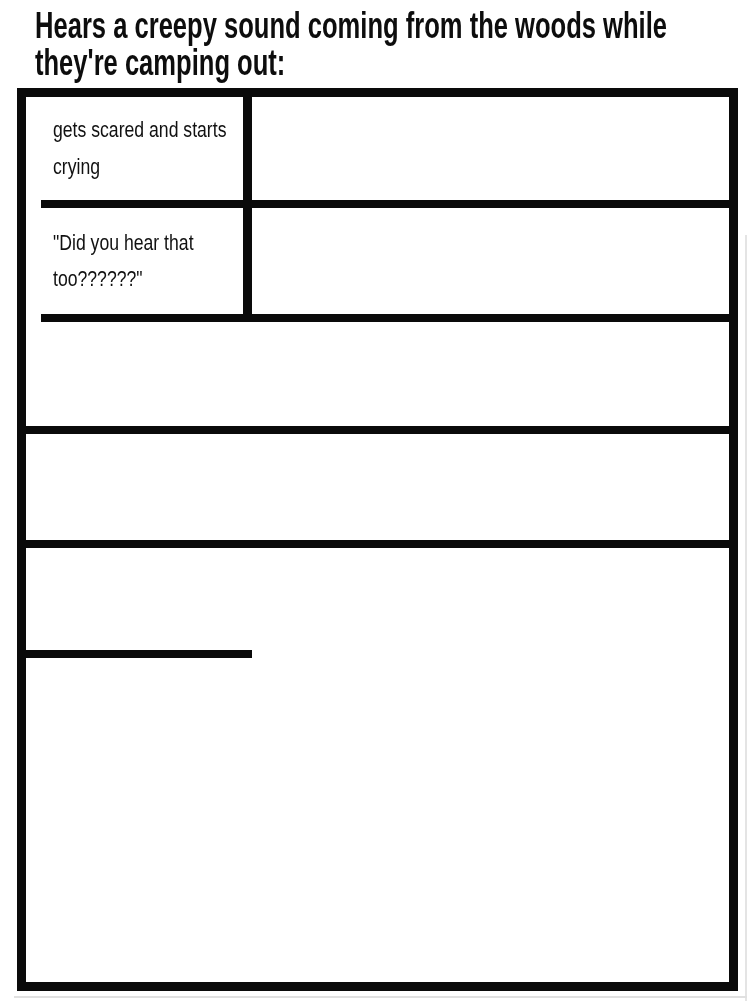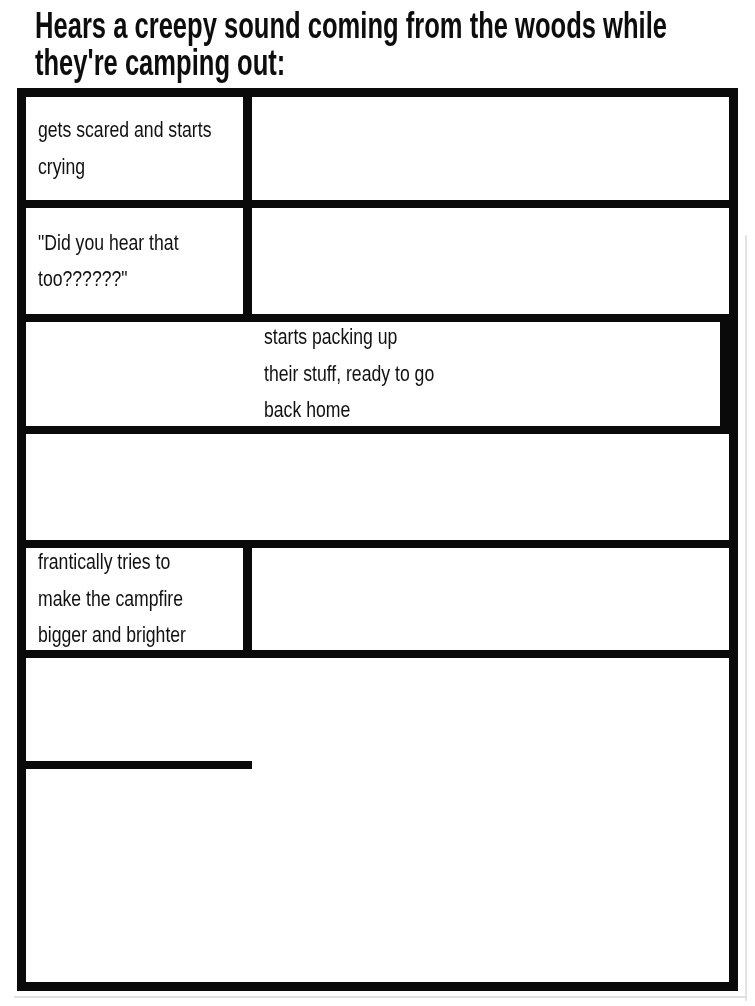--- a/index.html
+++ b/index.html
@@ -35,21 +35,21 @@
     grid-template-columns: 226px 1fr;
     grid-template-rows: 111px 114px 112px 114px 110px 111px 113px 1fr;
   }
   .cell {
     box-sizing: border-box;
     display: flex;
     align-items: center;
     overflow: visible;
     background: #ffffff;
   }
-  .cell.left  { border-right: 9px solid #0a0a0a; padding-left: 12px; }
+  .cell.left  { border-right: 9px solid #0a0a0a; padding-left: 12px; margin-left: 15px; }
   .cell.bb    { border-bottom: 8px solid #0a0a0a; }
   .txt {
     white-space: pre;
     font-size: 21.5px;
     line-height: 36.5px;
     color: #111111;
     transform: scaleX(0.82);
     transform-origin: 0 50%;
   }
   .cell.small .txt {
@@ -91,38 +91,28 @@
 too??????"</div>
     </div>
   <div class="cell right bb">
       <div class="txt"></div>
     </div>
 
   <div class="cell right bb">
       <div class="txt"></div>
     </div>
 
-  <div class="cell left bb">
-      <div class="txt">starts packing up
-their stuff, ready to go
-back home</div>
-    </div>
   <div class="cell right bb">
       <div class="txt"></div>
     </div>
 
   <div class="cell right bb">
       <div class="txt"></div>
     </div>
 
-  <div class="cell left bb">
-      <div class="txt">frantically tries to
-make the campfire
-bigger and brighter</div>
-    </div>
   <div class="cell right bb">
       <div class="txt"></div>
     </div>
 
   <div class="cell right bb">
       <div class="txt"></div>
     </div>
 
   <div class="cell right">
       <div class="txt"></div>

